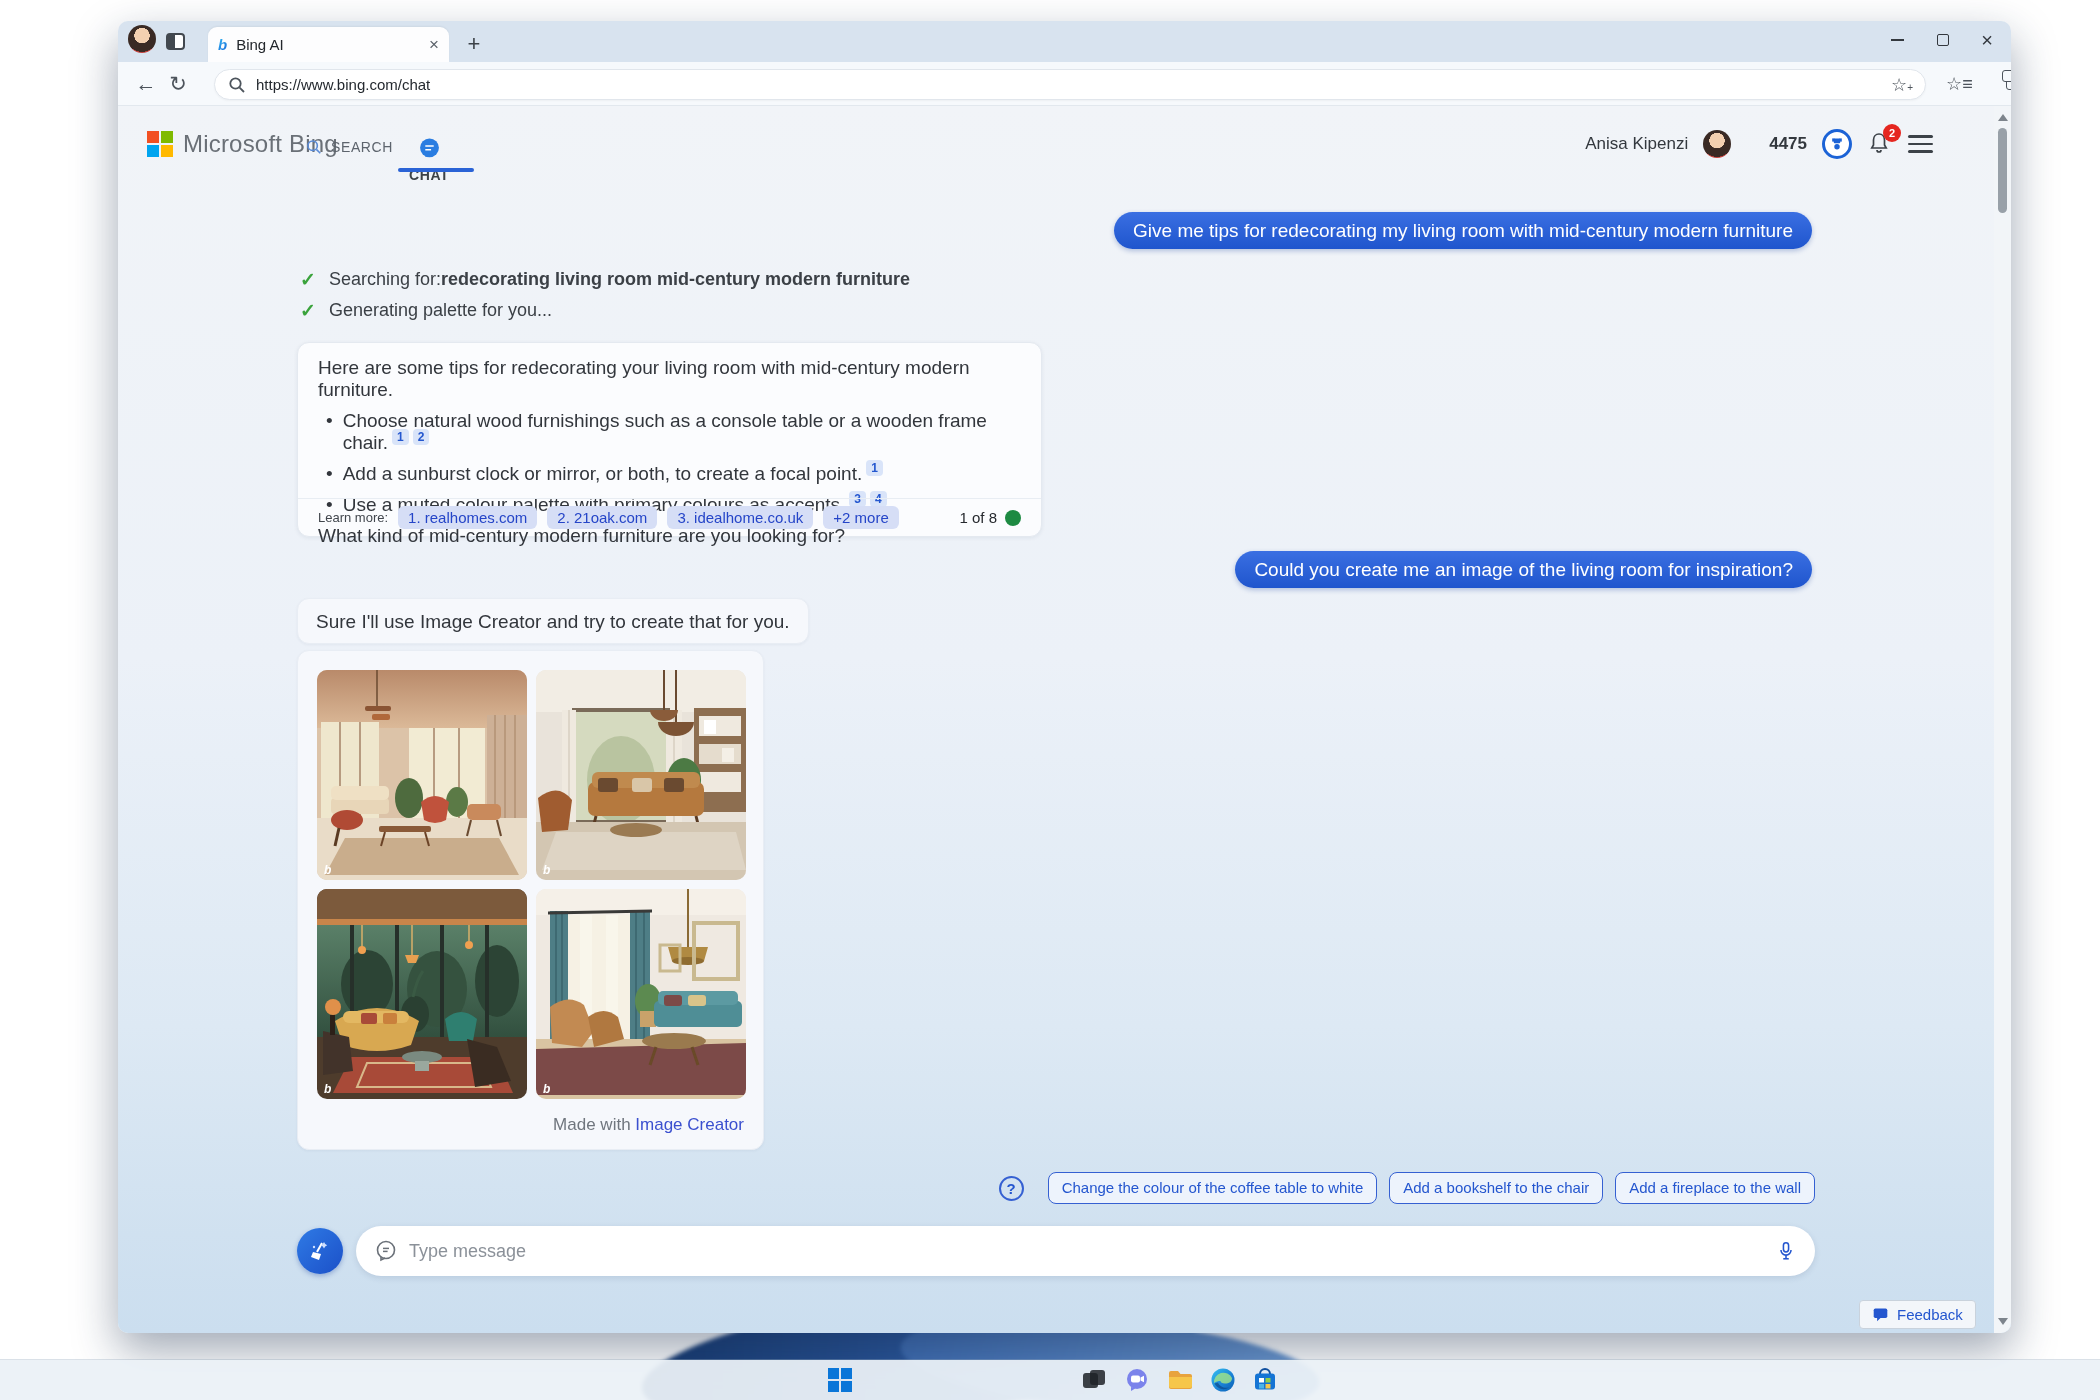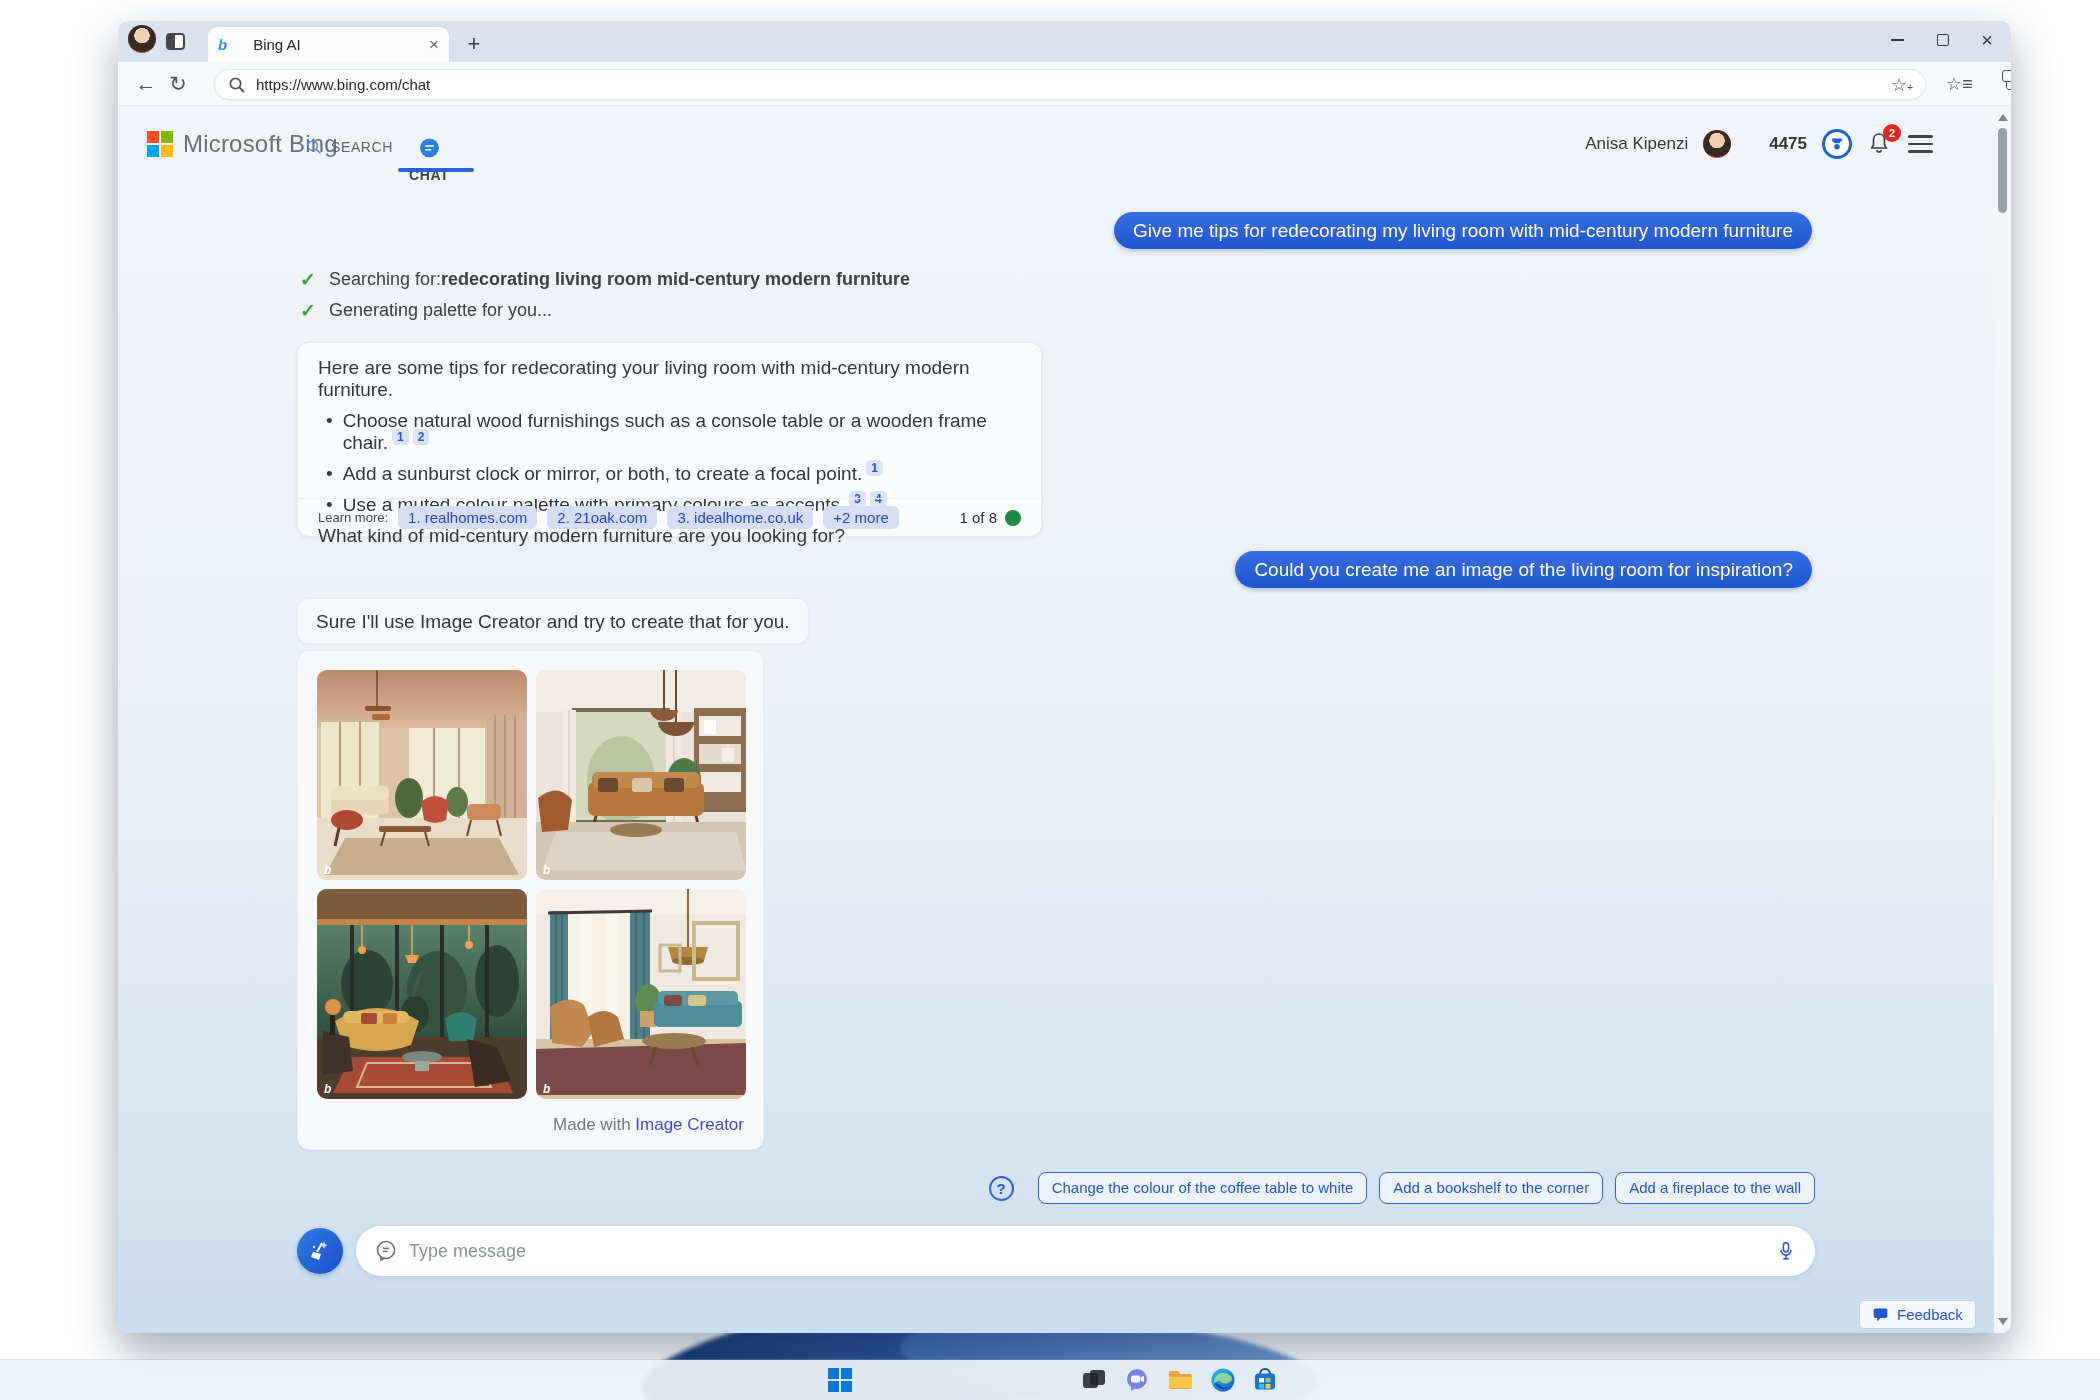--- a/index.html
+++ b/index.html
@@ -13,21 +13,21 @@
   .bloom { position:absolute; border-radius:50%; filter:blur(2px); }
 
   
   #window { position:absolute; left:118px; top:21px; width:1893px; height:1312px;
     border-radius:10px; background:#f4f8fb; box-shadow:0 18px 45px rgba(20,40,70,.40); overflow:hidden; }
   #titlebar { position:absolute; left:0; top:0; width:100%; height:41px; background:#d8e3ef; }
   .avatar { border-radius:50%; background:radial-gradient(circle at 50% 38%, #f4d0b0 0 34%, #3a2a24 35% 72%, #c2403a 73%); }
   #tab-actions { position:absolute; left:48px; top:12px; width:19px; height:17px; border:2px solid #42484f; border-radius:4px; background:#fff; }
   #tab-actions::before { content:""; position:absolute; left:0; top:0; width:7px; height:13px; background:#42484f; }
   #tab { position:absolute; left:90px; top:6px; width:241px; height:35px; background:#fdfdfe; border-radius:9px 9px 0 0; display:flex; align-items:center; padding:0 10px; box-shadow:0 -1px 2px rgba(0,0,0,.05); }
-  #tab .tab-label { font-size:15px; color:#23272c; margin-left:26px; flex:1; }
+  #tab .tab-label { font-size:15px; color:#23272c; margin-left:9px; flex:1; }
   .closex { color:#5c636b; font-size:17px; line-height:1; }
   #newtab { position:absolute; left:344px; top:11px; width:24px; height:24px; color:#3c4248; font-size:22px; text-align:center; line-height:23px; }
   .wctl { position:absolute; top:0; width:44px; height:38px; display:flex; align-items:center; justify-content:center; color:#33383e; }
   .wctl .bar { width:13px; height:1.6px; background:#33383e; }
   .wctl .sq { width:12px; height:12px; border:1.6px solid #33383e; border-radius:2px; }
   .wctl .xx { font-size:20px; line-height:1; }
 
   #toolbar { position:absolute; left:0; top:41px; width:100%; height:44px; background:#f6f9fc; border-bottom:1px solid #e2e8ee; display:flex; align-items:center; }
   .navbtn { font-size:21px; color:#4d545c; width:32px; text-align:center; }
   #addressbar { position:absolute; left:96px; top:7px; width:1712px; height:31px; background:#ffffff; border:1px solid #e1e6ec; border-radius:16px; display:flex; align-items:center; padding:0 12px; box-shadow:0 1px 2px rgba(0,0,0,.04); }
@@ -400,21 +400,21 @@
         </div>
         <div class="madewith">
           <span>Made with</span>
           <a href="#">Image Creator</a>
         </div>
       </div>
 
       <div class="abs" style="top:1066px;right:196px;display:flex;align-items:center;gap:12px;">
         <span class="help-circle" style="margin-right:12px;">?</span>
         <button class="sugg-chip">Change the colour of the coffee table to white</button>
-        <button class="sugg-chip">Add a bookshelf to the corner</button>
+        <button class="sugg-chip">Add a bookshelf to the chair</button>
         <button class="sugg-chip">Add a fireplace to the wall</button>
       </div>
 
       <div id="newtopic">
         <svg viewBox="0 0 24 24" style="width:24px;height:24px;">
           <line x1="14" y1="4" x2="9" y2="13" stroke="#fff" stroke-width="2"></line>
           <path d="M5 13 l8 2 l-2 6 l-8 -3 Z" fill="#fff"></path>
           <path d="M16 3 l1.2 2 l2 1.2 l-2 1.2 l-1.2 2 l-1.2 -2 l-2 -1.2 l2 -1.2 Z" fill="#cfe0ff"></path>
           <circle cx="6" cy="8" r="1.2" fill="#cfe0ff"></circle>
         </svg>

